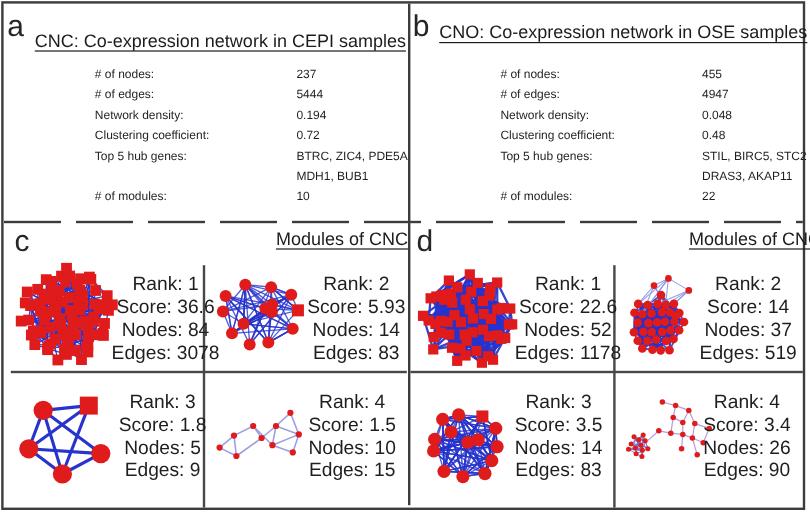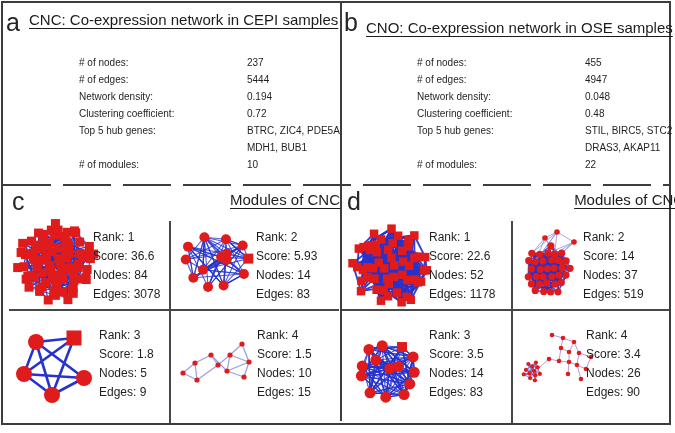--- a/index.html
+++ b/index.html
@@ -8,34 +8,34 @@
   .frame{position:absolute;left:1px;top:1px;width:666px;height:420px;border:2px solid #3c3c3c;background:#fff;}
   .divider{position:absolute;background:#3c3c3c;}
   .divider.thin{background:#474747;}
   .dash-h{position:absolute;height:2px;background:repeating-linear-gradient(to right,#3c3c3c 0 48px,transparent 48px 60px);}
   .panel-letter{position:absolute;font-size:25px;line-height:1;color:#262626;}
   .panel-title{position:absolute;font-size:15px;text-decoration:underline;text-underline-offset:3px;white-space:nowrap;color:#1c1c1c;}
   .panel-title.center{white-space:normal;text-align:right;}
   .stats{position:absolute;font-size:10px;line-height:17px;margin-left:27px;}
   .srow{display:flex;}
   .slabel{width:168px;flex:none;}
-  .mstats{position:absolute;font-size:12px;line-height:19px;}
+  .mstats{position:absolute;font-size:16px;line-height:19px;text-align:center;}
   svg{position:absolute;overflow:visible;}
 </style>
 </head>
 <body>
 
 <div class="stage">
   <div class="frame"></div>
 
   <div class="divider" style="left:340px;top:3px;width:2px;height:418px;"></div>
   <div class="dash-h" style="left:3px;top:184px;width:666px;"></div>
 
   <div class="panel-letter" style="left:6px;top:10px;">a</div>
-  <div class="panel-title" style="left:29px;top:11px;">CNC: Co-expression network in CEPI samples</div>
+  <div class="panel-title" style="left:29px;top:26px;">CNC: Co-expression network in CEPI samples</div>
   <div class="stats" style="left:52px;top:54px;width:290px;">
     <div class="srow">
         <span class="slabel"># of nodes:</span>
         <span class="sval">237</span>
       </div>
     <div class="srow">
         <span class="slabel"># of edges:</span>
         <span class="sval">5444</span>
       </div>
     <div class="srow">

